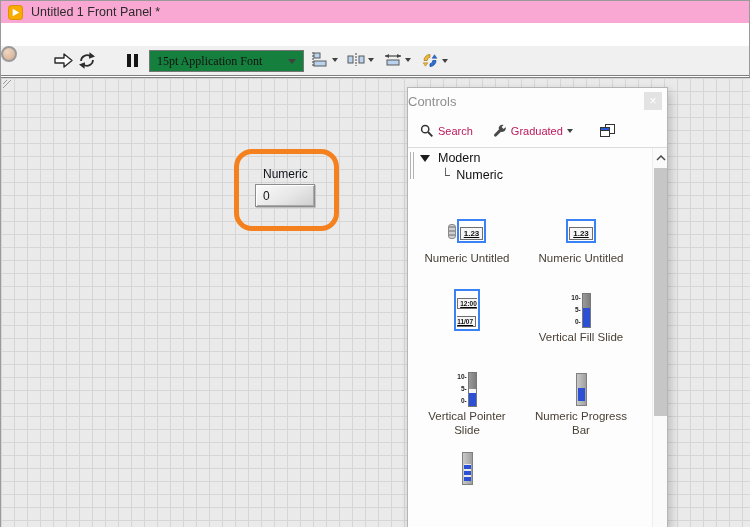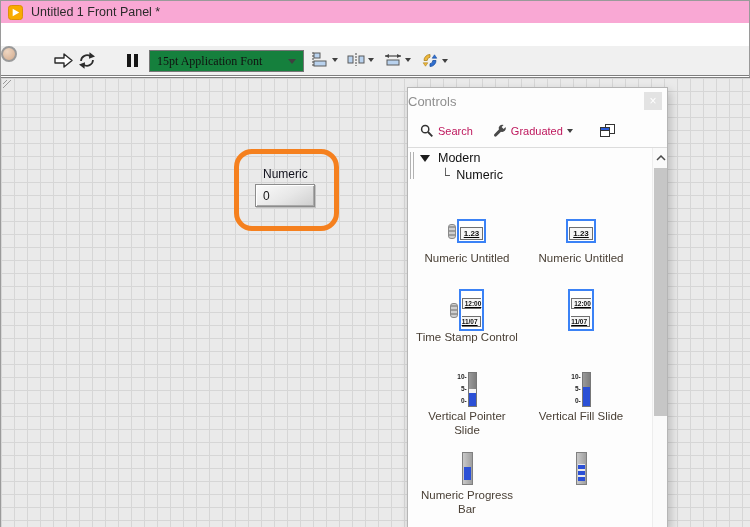--- a/index.html
+++ b/index.html
@@ -267,71 +267,61 @@
             <div class="cell-label">Numeric Untitled</div>
           </div>
 
           <div class="pal-cell">
             <div class="cell-iconarea">
               <span class="ic-box"><span class="inner">1.23</span></span>
             </div>
             <div class="cell-label">Numeric Untitled</div>
           </div>
 
-          <div class="pal-cell">
-            <div class="cell-iconarea">
-              <span class="ic-knob"></span>
-              <span class="ic-box"><span class="inner time">
-                <span>12:00</span><br>
-                <span>11/07</span>
-              </span></span>
-            </div>
-            <div class="cell-label">Time Stamp Control</div>
-          </div>
 
           <div class="pal-cell">
             <div class="cell-iconarea">
               <span class="ic-box"><span class="inner time">
                 <span>12:00</span><br>
                 <span>11/07</span>
               </span></span>
             </div>
           </div>
 
           <div class="pal-cell">
             <div class="cell-iconarea">
               <span class="ic-slide">
                 <span class="ic-scale">
                   <span>10-</span>
                   <span>5-</span>
                   <span>0-</span>
                 </span>
                 <span class="ic-track">
-                  <span class="ic-fill" style="height:38%"></span>
-                  <span class="ptr" style="bottom:38%"></span>
-                </span>
+                    <span class="ic-fill" style="height:55%"></span>
+                  </span>
               </span>
             </div>
-            <div class="cell-label">Vertical Pointer Slide</div>
+            <div class="cell-label">Vertical Fill Slide</div>
           </div>
 
           <div class="pal-cell">
             <div class="cell-iconarea">
               <span class="ic-slide">
                 <span class="ic-scale">
                   <span>10-</span>
                   <span>5-</span>
                   <span>0-</span>
                 </span>
                 <span class="ic-track">
-                    <span class="ic-fill" style="height:55%"></span>
-                  </span>
+                  <span class="ic-fill" style="height:38%"></span>
+                  <span class="ptr" style="bottom:38%"></span>
+                </span>
               </span>
             </div>
-            <div class="cell-label">Vertical Fill Slide</div>
+            <div class="cell-label">Vertical Pointer Slide</div>
           </div>
 
           <div class="pal-cell">
             <div class="cell-iconarea">
               <span class="ic-vbar">
                   <span class="solid"></span>
                 </span>
             </div>
             <div class="cell-label">Numeric Progress Bar</div>
           </div>

